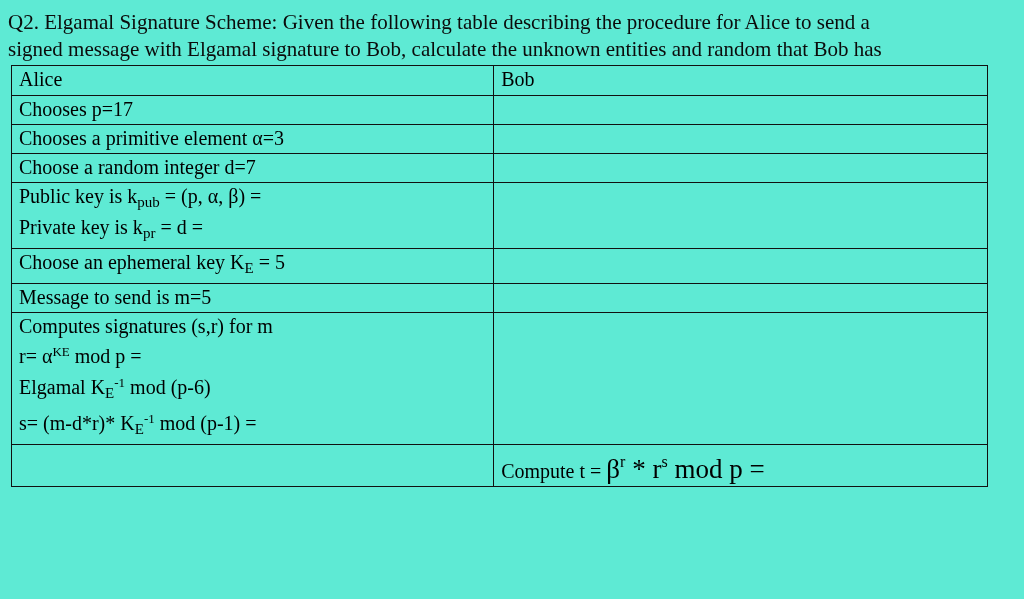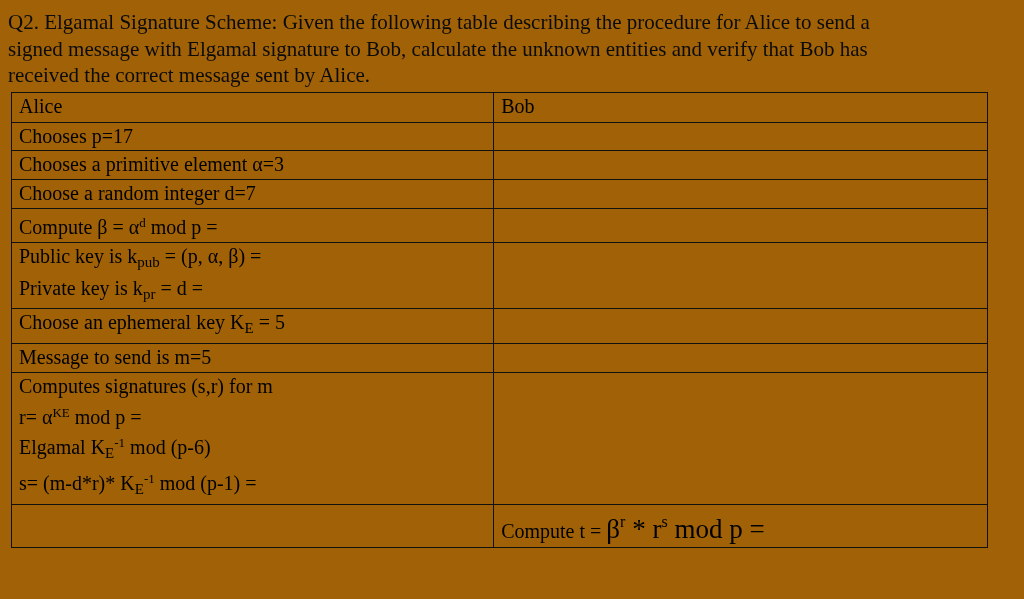--- a/index.html
+++ b/index.html
@@ -2,21 +2,21 @@
 <html><head>
 <meta charset="utf-8">
 <style>
   * { box-sizing: border-box; }
   html, body { margin: 0; padding: 0; background: #ffffff; }
   .page {
     position: relative;
     width: 1024px;
     height: 599px;
     overflow: hidden;
-    background: #a16207;
+    background: #5eead4;
     color: #000000;
     font-family: "Liberation Serif", "DejaVu Serif", serif;
     padding: 9px 0 0 8px;
   }
   .question { margin-bottom: 3px; }
   .title-line {
     font-size: 21px;
     line-height: 26.5px;
     white-space: nowrap;
     color: #0b0b0b;
@@ -59,22 +59,21 @@
     line-height: 31px;
   }
 </style>
 </head>
 <body>
 
 <div class="page">
 
   <div class="question">
     <div class="title-line">Q2. Elgamal Signature Scheme: Given the following table describing the procedure for Alice to send a</div>
-    <div class="title-line">signed message with Elgamal signature to Bob, calculate the unknown entities and verify that Bob has</div>
-    <div class="title-line">received the correct message sent by Alice.</div>
+    <div class="title-line">signed message with Elgamal signature to Bob, calculate the unknown entities and random that Bob has</div>
   </div>
 
   <table class="proc">
     <thead>
       <tr>
         <th class="col-alice">Alice</th>
         <th class="col-bob">Bob</th>
       </tr>
     </thead>
     <tbody>
@@ -86,26 +85,20 @@
         </tr>
         <tr>
           <td>
             <div class="line"><span>Chooses a primitive element α=3</span></div>
           </td>
           <td></td>
         </tr>
         <tr>
           <td>
             <div class="line"><span>Choose a random integer d=7</span></div>
-          </td>
-          <td></td>
-        </tr>
-        <tr>
-          <td>
-            <div class="line"><span>Compute β = α</span><span class="seg-sup">d</span><span> mod p =</span></div>
           </td>
           <td></td>
         </tr>
         <tr>
           <td>
             <div class="line"><span>Public key is k</span><span class="seg-sub">pub</span><span> = (p, α, β) =</span></div>
             <div class="line"><span>Private key is k</span><span class="seg-sub">pr</span><span> = d =</span></div>
           </td>
           <td></td>
         </tr>

